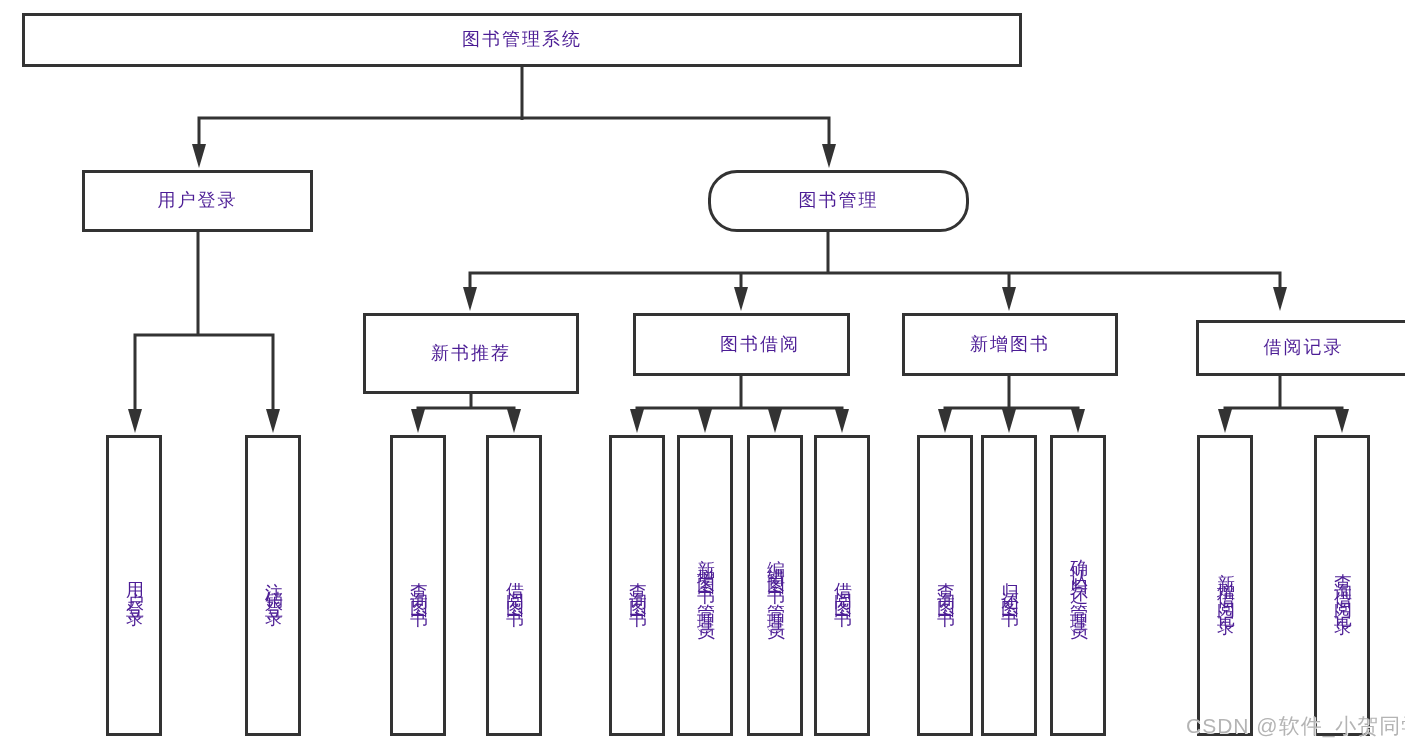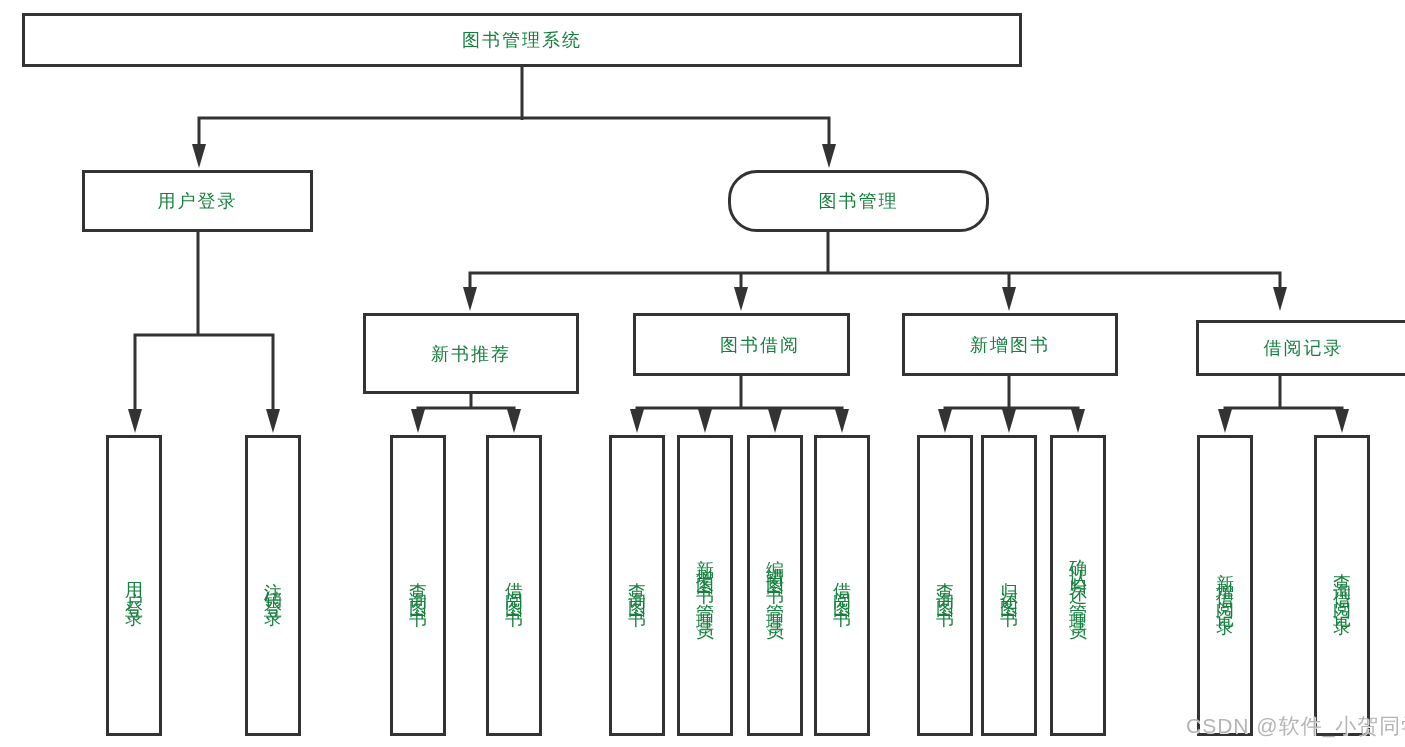--- a/index.html
+++ b/index.html
@@ -5,21 +5,21 @@
   html,body{margin:0;padding:0;background:#ffffff;}
   #canvas{
     position:relative;width:1405px;height:747px;background:#ffffff;overflow:hidden;
     font-family:"Liberation Sans","DejaVu Sans",sans-serif;
   }
   #connectors{position:absolute;left:0;top:0;z-index:0;}
   .node{
     position:absolute;box-sizing:border-box;z-index:1;
     border:3px solid #333333;background:#ffffff;
     display:flex;align-items:center;justify-content:center;
-    font-size:18px;color:#15803d;letter-spacing:2px;line-height:1;
+    font-size:18px;color:#4c1d95;letter-spacing:2px;line-height:1;font-family:Liberation Mono, monospace;
   }
   .vnode{
     writing-mode:vertical-rl;text-orientation:mixed;
     letter-spacing:9px;font-size:18px;
   }
   #watermark{
     position:absolute;z-index:2;left:1186px;top:712px;
     font-size:21px;color:#b4b4b4;letter-spacing:1px;white-space:nowrap;
     text-shadow:1px 1px 0 rgba(255,255,255,0.85);
   }
@@ -63,21 +63,21 @@
       <polygon points="1002,409 1016,409 1009,433"></polygon>
       <polygon points="1071,409 1085,409 1078,433"></polygon>
       <polygon points="1218,409 1232,409 1225,433"></polygon>
       <polygon points="1335,409 1349,409 1342,433"></polygon>
     </g>
   </svg>
 
   <div class="node" style="left:22px;top:13px;width:1000px;height:54px;">图书管理系统</div>
 
   <div class="node" style="left:82px;top:170px;width:231px;height:62px;">用户登录</div>
-  <div class="node" style="left:728px;top:170px;width:261px;height:62px;border-radius:29px;">图书管理</div>
+  <div class="node" style="left:708px;top:170px;width:261px;height:62px;border-radius:29px;">图书管理</div>
 
   <div class="node" style="left:363px;top:313px;width:216px;height:81px;">新书推荐</div>
   <div class="node" style="left:633px;top:313px;width:217px;height:63px;padding-left:37px;">图书借阅</div>
   <div class="node" style="left:902px;top:313px;width:216px;height:63px;">新增图书</div>
   <div class="node" style="left:1172px;top:320px;width:215px;height:56px;margin-left:24px;">借阅记录</div>
 
   <div class="node vnode" style="left:106px;top:435px;width:56px;height:301px;">用户登录</div>
   <div class="node vnode" style="left:245px;top:435px;width:56px;height:301px;">注销登录</div>
 
   <div class="node vnode" style="left:390px;top:435px;width:56px;height:301px;">查询图书</div>

